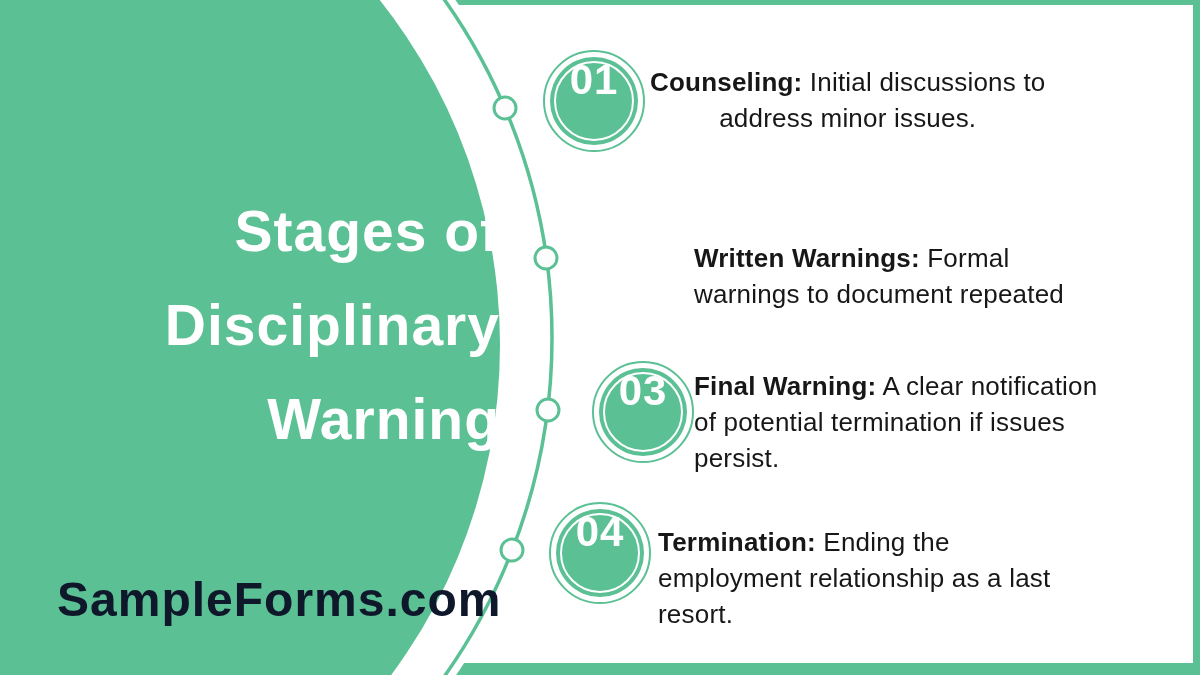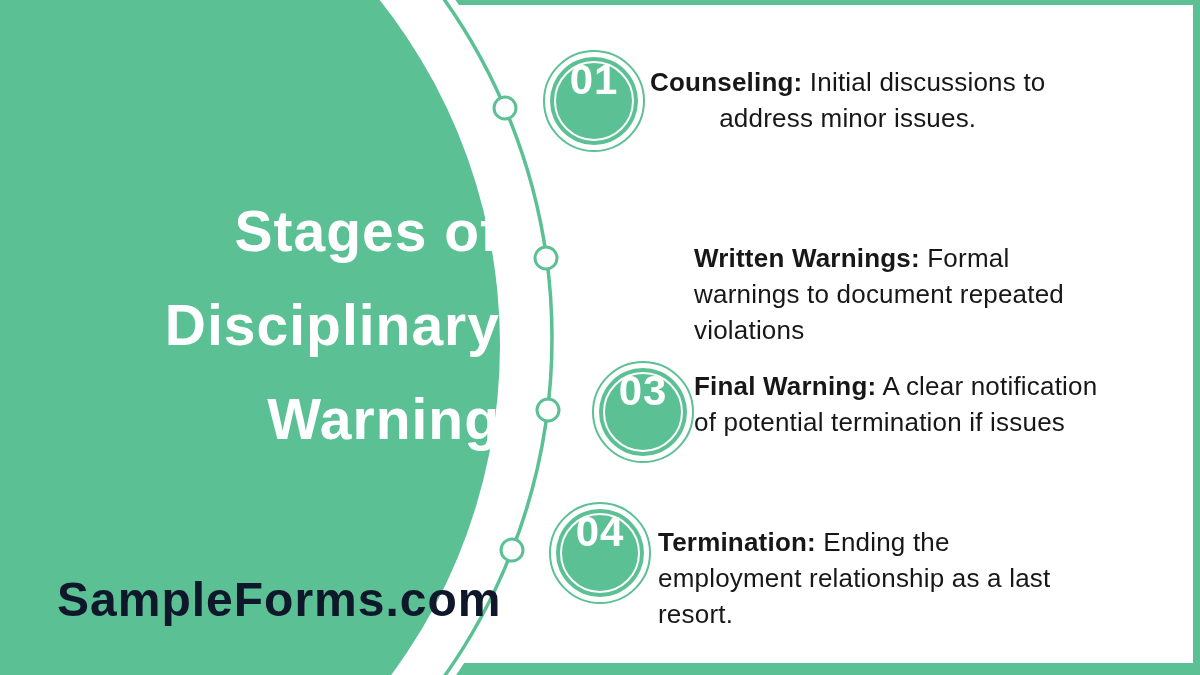--- a/index.html
+++ b/index.html
@@ -98,29 +98,29 @@
     <span class="num">01</span>
   </div>
   <div class="step-text" style="left:650px; top:64px;text-align:center;">
     <div class="line"><b>Counseling:</b> <span>Initial discussions to</span></div>
     <div class="line">address minor issues.</div>
   </div>
 
   <div class="step-text" style="left:694px; top:212px;margin-top:28px;">
     <div class="line"><b>Written Warnings:</b> <span>Formal</span></div>
     <div class="line">warnings to document repeated</div>
-    <div class="line">violations</div>
   </div>
 
   <div class="badge" style="left:599px; top:368px;">
     <span class="num">03</span>
   </div>
   <div class="step-text" style="left:694px; top:368px;">
     <div class="line"><b>Final Warning:</b> <span>A clear notification</span></div>
     <div class="line">of potential termination if issues</div>
+    <div class="line">persist.</div>
   </div>
 
   <div class="badge" style="left:556px; top:509px;">
     <span class="num">04</span>
   </div>
   <div class="step-text" style="left:658px; top:524px;">
     <div class="line"><b>Termination:</b> <span>Ending the</span></div>
     <div class="line">employment relationship as a last</div>
     <div class="line">resort.</div>
   </div>

